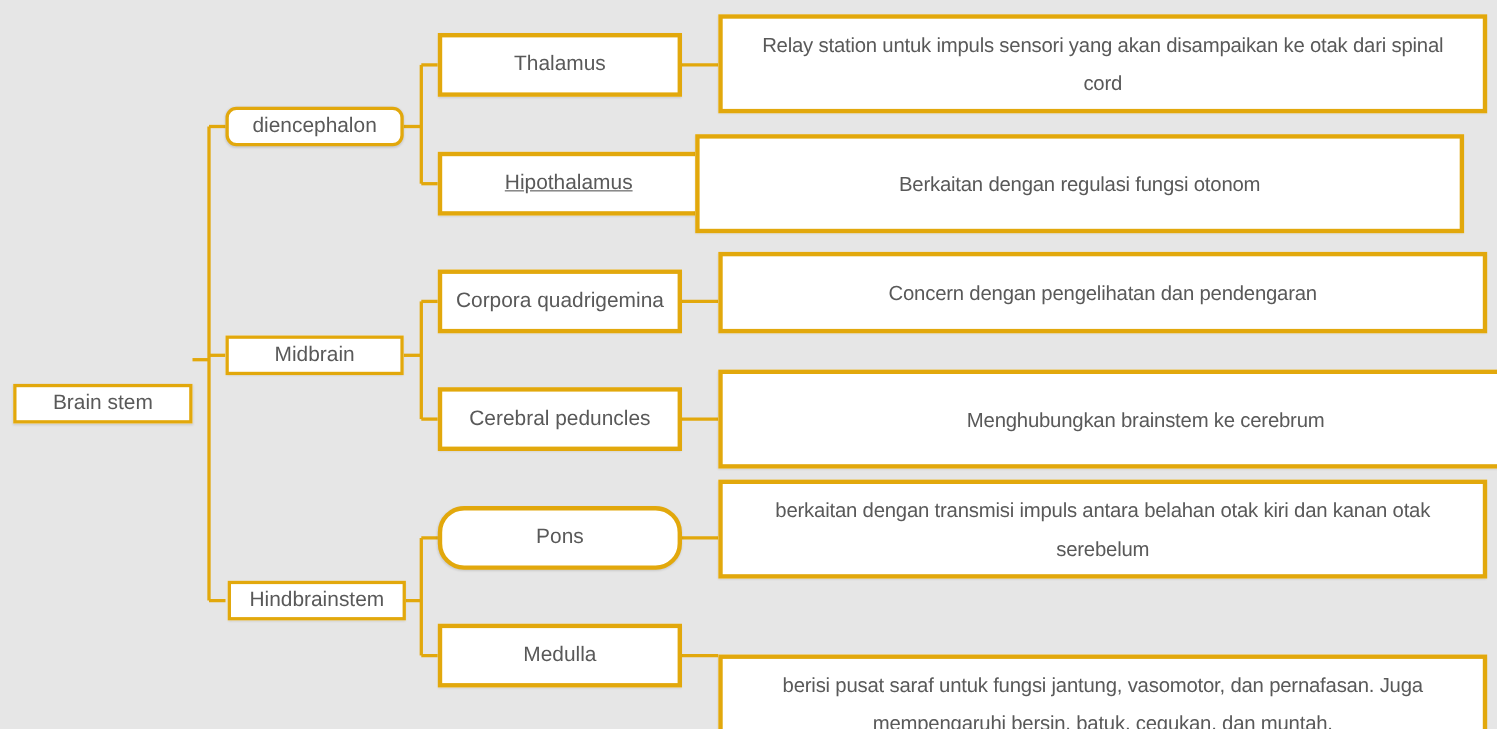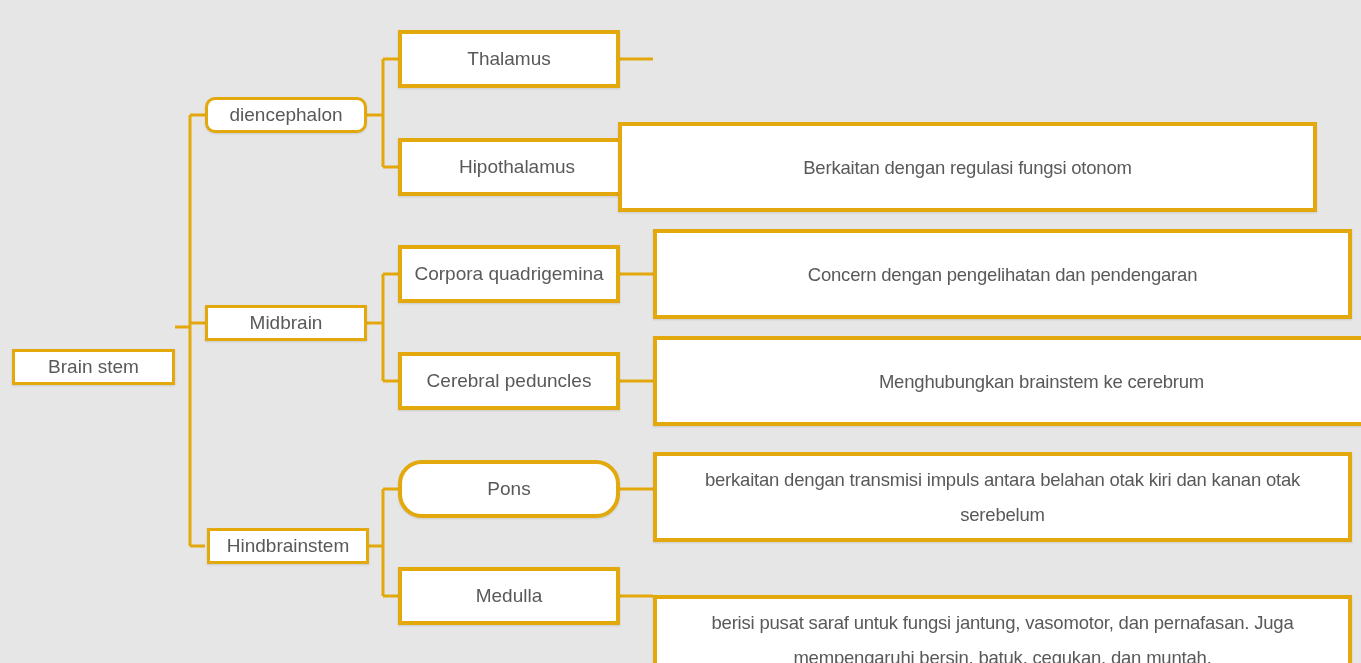--- a/index.html
+++ b/index.html
@@ -105,45 +105,48 @@
   <div class="node lvl2" style="left:205px; top:305px; width:162px; height:36px;">
     <span>Midbrain</span>
   </div>
   <div class="node lvl2" style="left:207px; top:528px; width:162px; height:36px;">
     <span>Hindbrainstem</span>
   </div>
 
   <div class="node lvl3" style="left:398px; top:30px; width:222px; height:58px;">
     <span>Thalamus</span>
   </div>
-  <div class="node lvl3" style="left:398px; top:138px; width:238px; height:58px;">
+  <div class="node lvl3" style="left:398px; top:138px; width:238px; height:58px;text-decoration:underline;">
     <span>Hipothalamus</span>
   </div>
   <div class="node lvl3" style="left:398px; top:245px; width:222px; height:58px;">
     <span>Corpora quadrigemina</span>
   </div>
   <div class="node lvl3" style="left:398px; top:352px; width:222px; height:58px;">
     <span>Cerebral peduncles</span>
   </div>
   <div class="node lvl3" style="left:398px; top:460px; width:222px; height:58px;border-radius:24px;">
     <span>Pons</span>
   </div>
   <div class="node lvl3" style="left:398px; top:567px; width:222px; height:58px;">
     <span>Medulla</span>
   </div>
 
-  <div class="node desc" style="left:618px; top:122px; width:699px; height:90px;">
+  <div class="node desc" style="left:653px; top:13px; width:699px; height:90px;">
+    <span>Relay station untuk impuls sensori yang akan disampaikan ke otak dari spinal cord</span>
+  </div>
+  <div class="node desc" style="left:632px; top:122px; width:699px; height:90px;">
     <span>Berkaitan dengan regulasi fungsi otonom</span>
   </div>
-  <div class="node desc" style="left:653px; top:229px; width:699px; height:90px;">
+  <div class="node desc" style="left:653px; top:229px; width:699px; height:74px;">
     <span>Concern dengan pengelihatan dan pendengaran</span>
   </div>
   <div class="node desc" style="left:653px; top:336px; width:777px; height:90px;">
     <span>Menghubungkan brainstem ke cerebrum</span>
   </div>
-  <div class="node desc" style="left:653px; top:452px; width:699px; height:90px;justify-content:center;">
+  <div class="node desc" style="left:653px; top:436px; width:699px; height:90px;justify-content:center;">
     <span>berkaitan dengan transmisi impuls antara belahan otak kiri dan kanan otak serebelum</span>
   </div>
   <div class="node desc" style="left:653px; top:551px; width:699px; height:90px;margin-top:44px;">
     <span>berisi pusat saraf untuk fungsi jantung, vasomotor, dan pernafasan. Juga mempengaruhi bersin, batuk, cegukan, dan muntah.</span>
   </div>
 
 </div>
 
 </body></html>

